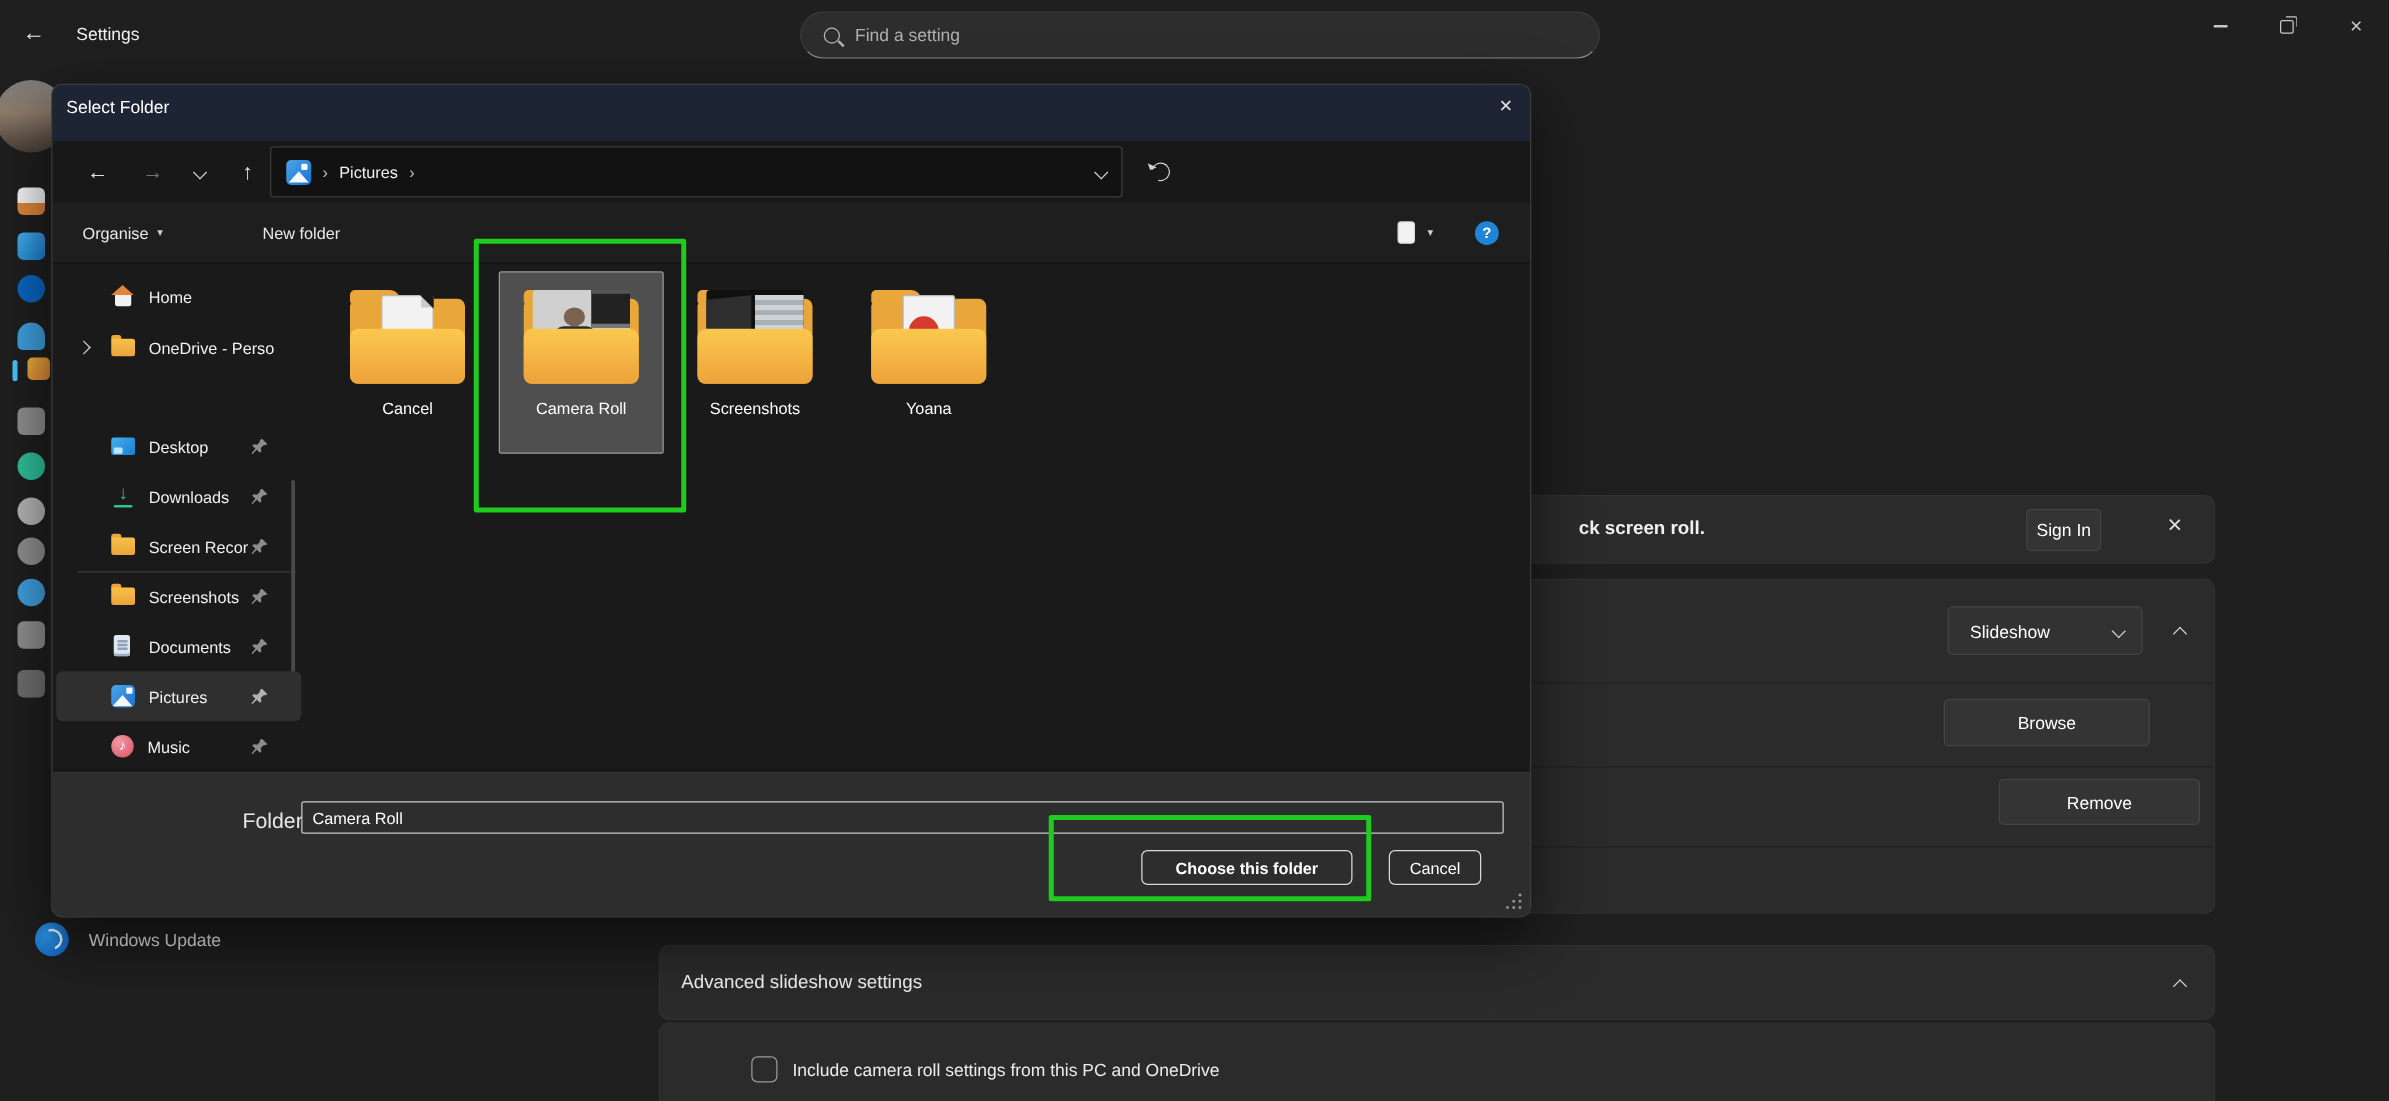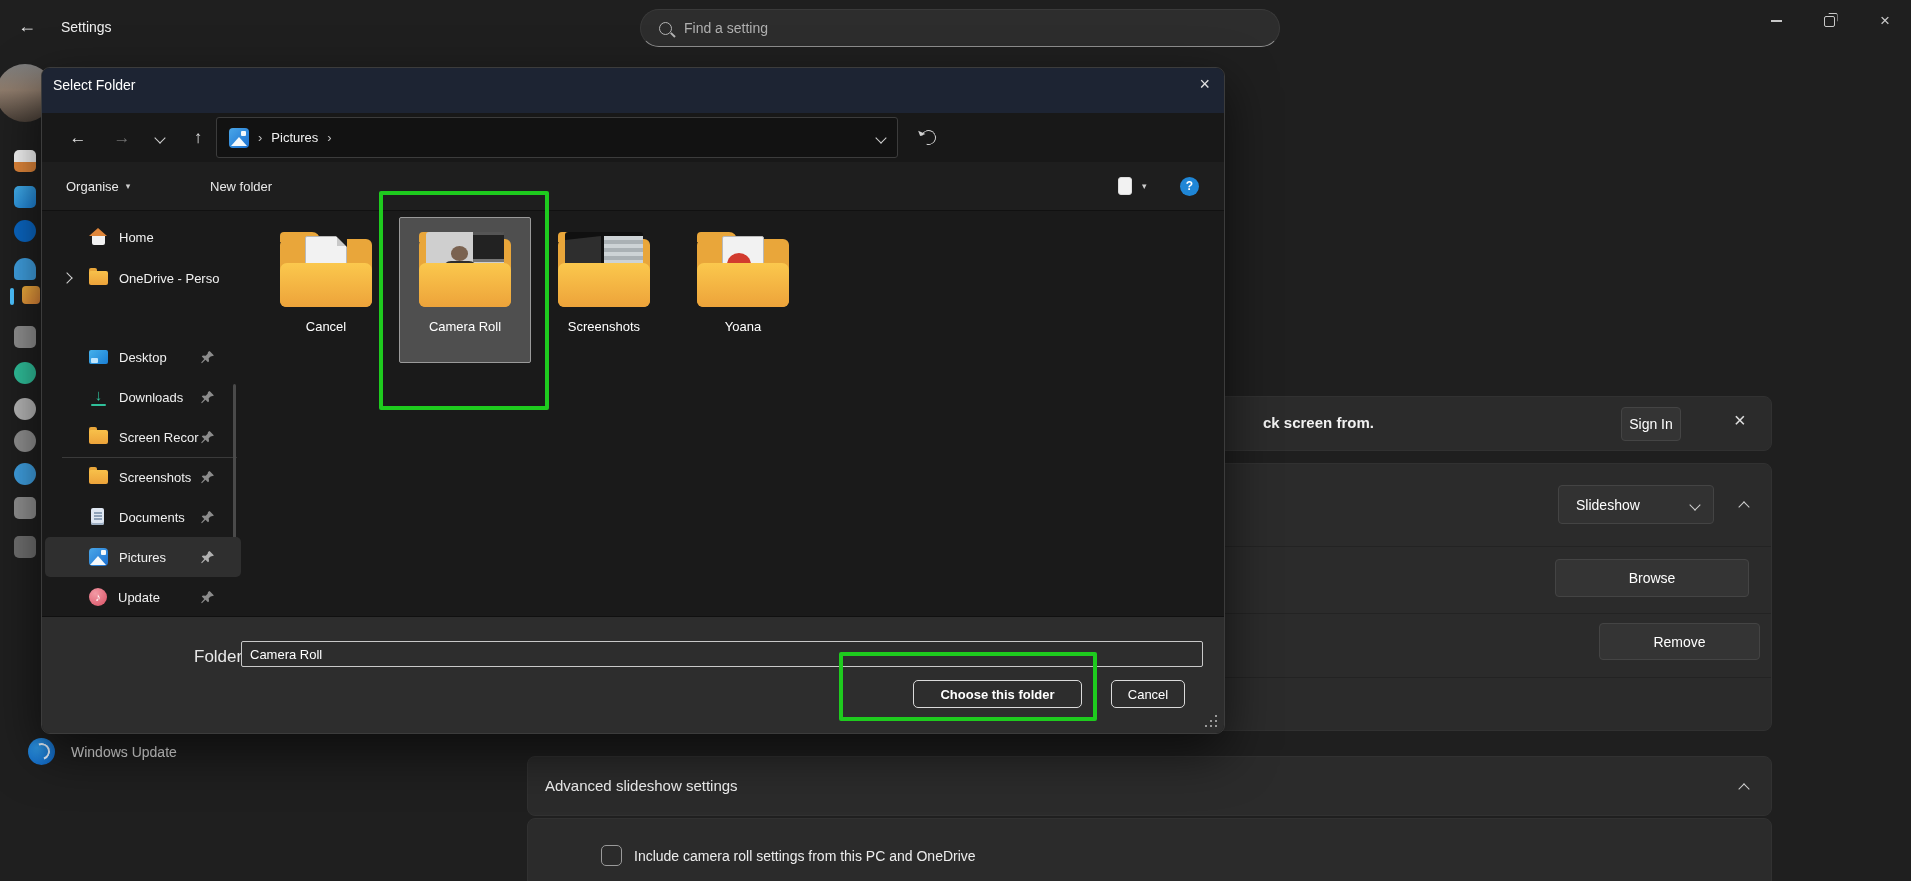--- a/index.html
+++ b/index.html
@@ -188,37 +188,37 @@
   </div>
 
   <div class="wu-row">
     <span class="wu-ico"></span>
     <span class="wu-label txt">Windows Update</span>
   </div>
 
   <div>
 
     <div class="card" style="left:527px;top:396px;width:1245px;height:55px;">
-      <span class="abs banner-frag txt" style="left:735px;top:17px;">ck screen from.</span>
+      <span class="abs banner-frag txt" style="left:735px;top:17px;">ck screen roll.</span>
       <div class="pbtn abs" style="left:1093px;top:10px;width:60px;height:34px;">
         <span>Sign In</span>
       </div>
       <span class="abs x-thin" style="left:1206px;top:12px;">×</span>
     </div>
 
     <div class="card" style="left:527px;top:463px;width:1245px;height:268px;">
       <div class="sep" style="top:82px;"></div>
       <div class="sep" style="top:149px;"></div>
       <div class="sep" style="top:213px;"></div>
       <div class="dropdown abs" style="left:1030px;top:21px;width:156px;height:39px;">
         <span>Slideshow</span>
         <span class="chev down"></span>
       </div>
       <span class="chev up abs" style="left:1212px;top:39px;"></span>
-      <div class="pbtn abs" style="left:1027px;top:95px;width:194px;height:38px;">
+      <div class="pbtn abs" style="left:1027px;top:95px;width:165px;height:38px;">
         <span>Browse</span>
       </div>
       <div class="pbtn abs" style="left:1027px;top:159px;width:161px;height:37px;margin-left:44px;">
         <span>Remove</span>
       </div>
     </div>
 
     <div class="card" style="left:527px;top:756px;width:1245px;height:60px;">
       <span class="abs adv-title txt" style="left:17px;top:20px;">Advanced slideshow settings</span>
       <span class="chev up abs" style="left:1212px;top:28px;"></span>
@@ -330,21 +330,21 @@
       </div>
       <div class="side-item sel" style="top:326px;">
         <span class="sicon ico-pics"></span>
         <span class="txt">Pictures</span>
         <svg class="side-pin" viewBox="0 0 16 16">
             <path fill="#c8c8c8" d="M9.8 1.2l5 5-1.6.7-2.2.4-2.2 2.2.4 3.3-1.2 1.2-2.9-2.9L1 15.2l-.8-.8 3.6-4.1-2.9-2.9 1.2-1.2 3.3.4 2.2-2.2.4-2.2z"></path>
           </svg>
       </div>
       <div class="side-item" style="top:366px;">
         <span class="sicon ico-music">♪</span>
-        <span class="txt">Update</span>
+        <span class="txt">Music</span>
         <svg class="side-pin" viewBox="0 0 16 16">
             <path fill="#a0a0a0" d="M9.8 1.2l5 5-1.6.7-2.2.4-2.2 2.2.4 3.3-1.2 1.2-2.9-2.9L1 15.2l-.8-.8 3.6-4.1-2.9-2.9 1.2-1.2 3.3.4 2.2-2.2.4-2.2z"></path>
           </svg>
       </div>
     </div>
 
     <div>
       <div class="tile" style="left:218px;">
         <span class="bigfolder">
           <span class="bf-back"></span>

